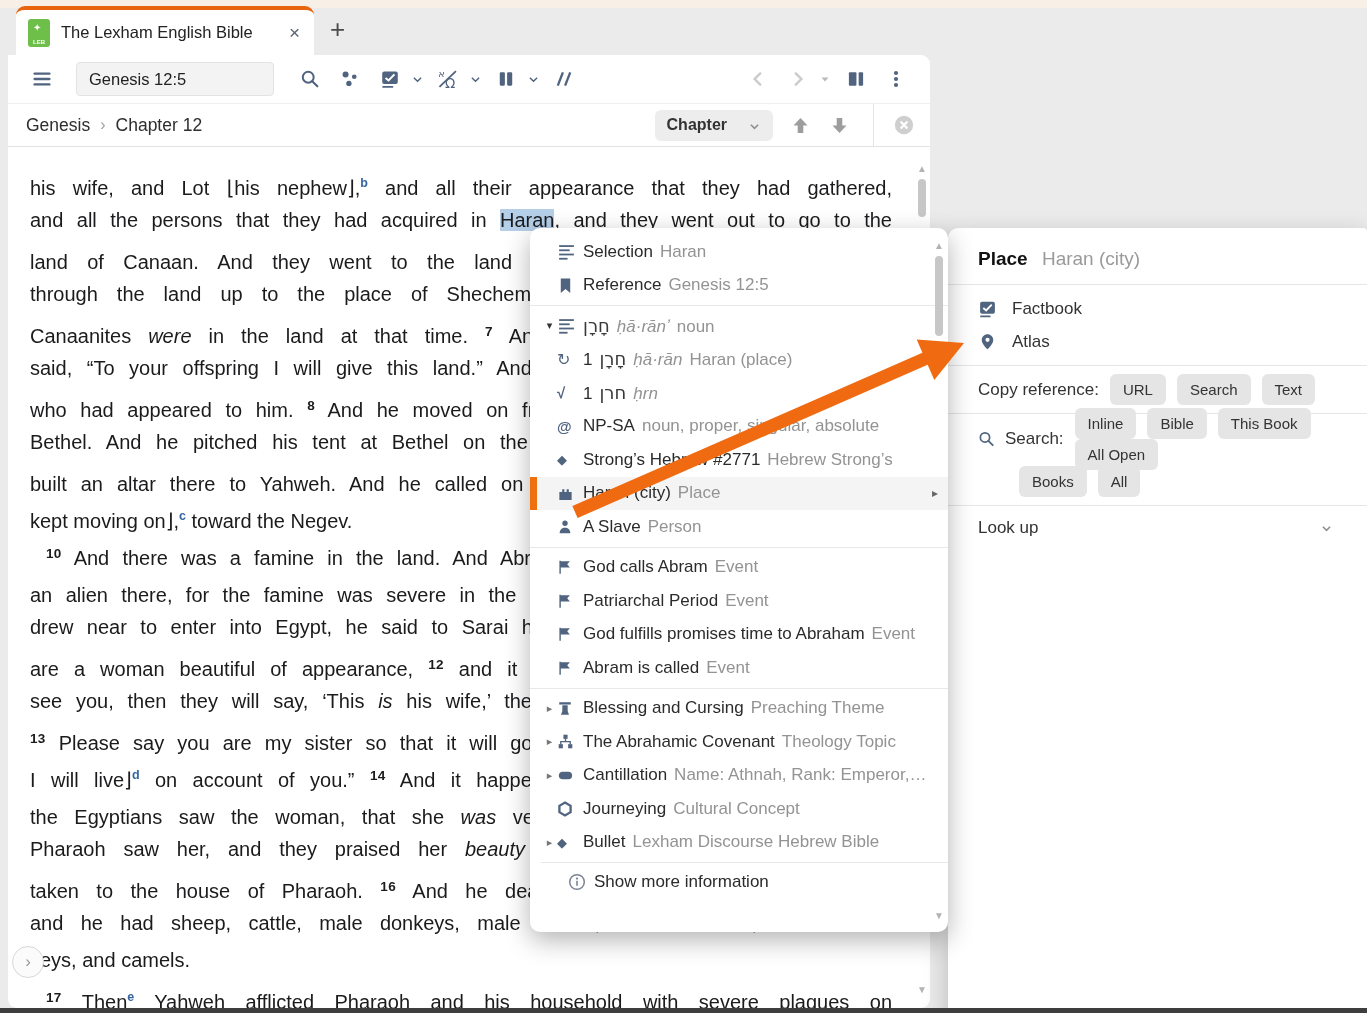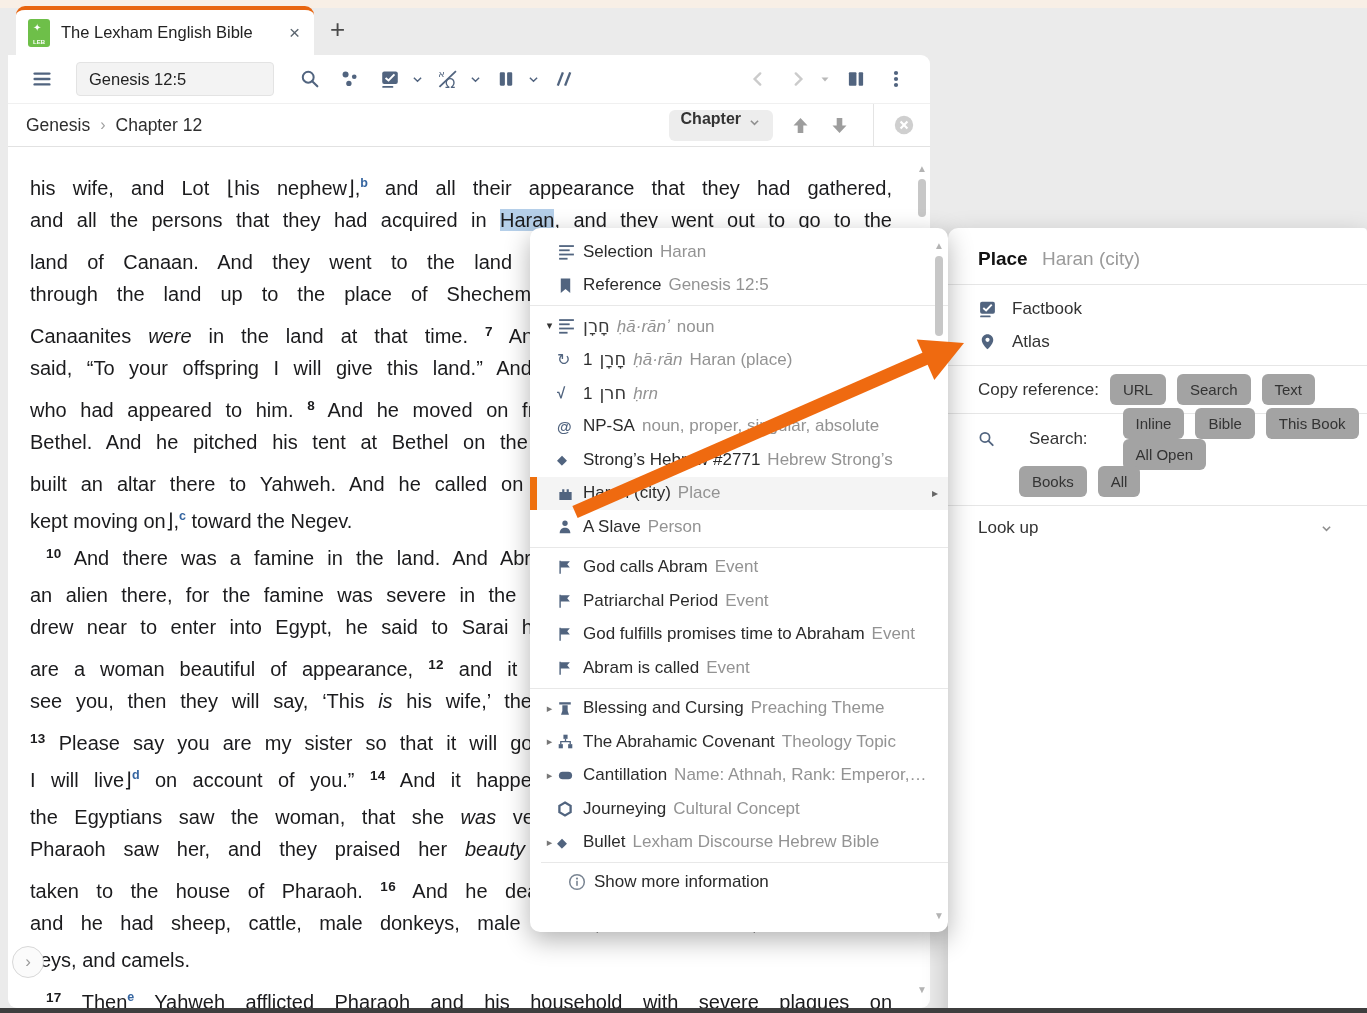--- a/index.html
+++ b/index.html
@@ -24,22 +24,22 @@
   .toolbar{height:48px;display:flex;align-items:center;padding:0 14px;box-sizing:border-box;}
   .ref-input{width:198px;height:34px;background:#f3f3f3;border:1px solid #e3e3e3;border-radius:4px;
     font-size:16.5px;color:#222;padding:0 12px;margin:0 16px 0 14px;font-family:inherit;box-sizing:border-box;outline:none;}
   .tbi{width:22px;height:22px;display:inline-flex;align-items:center;justify-content:center;margin:0 9px;flex:none;}
   .tbi.sm{width:14px;margin:0 4px 0 0;}
   .tb-right{margin-left:auto;display:flex;align-items:center;}
   .locator{height:44px;border-top:1px solid #f0f0f0;border-bottom:1px solid #e2e2e2;
     display:flex;align-items:center;padding:0 6px 0 18px;box-sizing:border-box;font-size:17.5px;color:#2e2e2e;}
   .crumb-sep{color:#a0a0a0;margin:0 10px;font-size:16px;}
   .loc-right{margin-left:auto;display:flex;align-items:center;}
-  .chapter-btn{background:#ededed;border-radius:6px;height:31px;display:flex;align-items:flex-start;
-    padding:0 12px;font-size:16px;font-weight:bold;color:#333;}
+  .chapter-btn{background:#ededed;border-radius:6px;height:31px;display:flex;align-items:center;
+    padding:0 12px;font-size:16px;font-weight:bold;color:#333;gap:14px;}
   .chapter-btn .tbi{margin:2px 0 0 6px;}
   .loc-div{width:1px;height:43px;background:#e4e4e4;margin:0 10px 0 14px;}
 
   
   .text-area{position:absolute;top:94px;left:0;right:0;bottom:0;padding:16px 38px 0 22px;
     font-size:20px;color:#1b1b1d;overflow:hidden;border-radius:0 0 9px 9px;}
   .bl{display:block;height:37px;line-height:37px;overflow:hidden;text-align:justify;text-align-last:justify;}
   .bl.left{text-align:justify;text-align-last:left;}
   .bl.ind{text-indent:16px;}
   .s-i{font-style:italic;}
@@ -83,24 +83,24 @@
   .place{position:absolute;left:948px;top:228px;right:0;height:871px;background:#fff;
     border-radius:10px 4px 4px 10px;box-shadow:0 8px 26px rgba(0,0,0,.22);z-index:19;box-sizing:border-box;}
   .pp-head{padding:20px 0 14px 30px;font-size:19px;}
   .pp-title{font-weight:bold;color:#111;}
   .pp-sub{color:#9a9a9a;margin-left:9px;}
   .pp-div{border-top:1px solid #e6e6e6;}
   .pp-links{padding:7px 0;}
   .pp-link{height:33px;display:flex;align-items:center;padding-left:30px;font-size:17px;color:#333;}
   .pp-link .tbi{width:19px;height:19px;margin:0 15px 0 0;}
   .pp-row{display:flex;align-items:center;padding-left:30px;font-size:17px;color:#333;}
-  .pbtn{background:#a3a3a3;border:none;border-radius:6px;padding:7px 13px;font-size:15px;color:#333;
+  .pbtn{background:#e5e5e5;border:none;border-radius:6px;padding:7px 13px;font-size:15px;color:#333;
     margin-left:11px;font-family:inherit;}
   .pp-copy{height:47px;}
-  .pp-search1{height:44px;padding-top:3px;gap:24px;}
+  .pp-search1{height:44px;padding-top:3px;}
   .pp-search1 .tbi{width:17px;height:17px;margin:0 10px 0 0;}
   .pp-search2{height:40px;padding-left:56px;padding-bottom:4px;}
   .pp-search2 .pbtn:first-child{margin-left:15px;}
   .pp-lookup{height:44px;position:relative;}
   .pp-lookup .tbi{position:absolute;right:30px;}
 
   
   .anno{position:absolute;left:540px;top:318px;z-index:40;pointer-events:none;}
 </style>
 </head>

